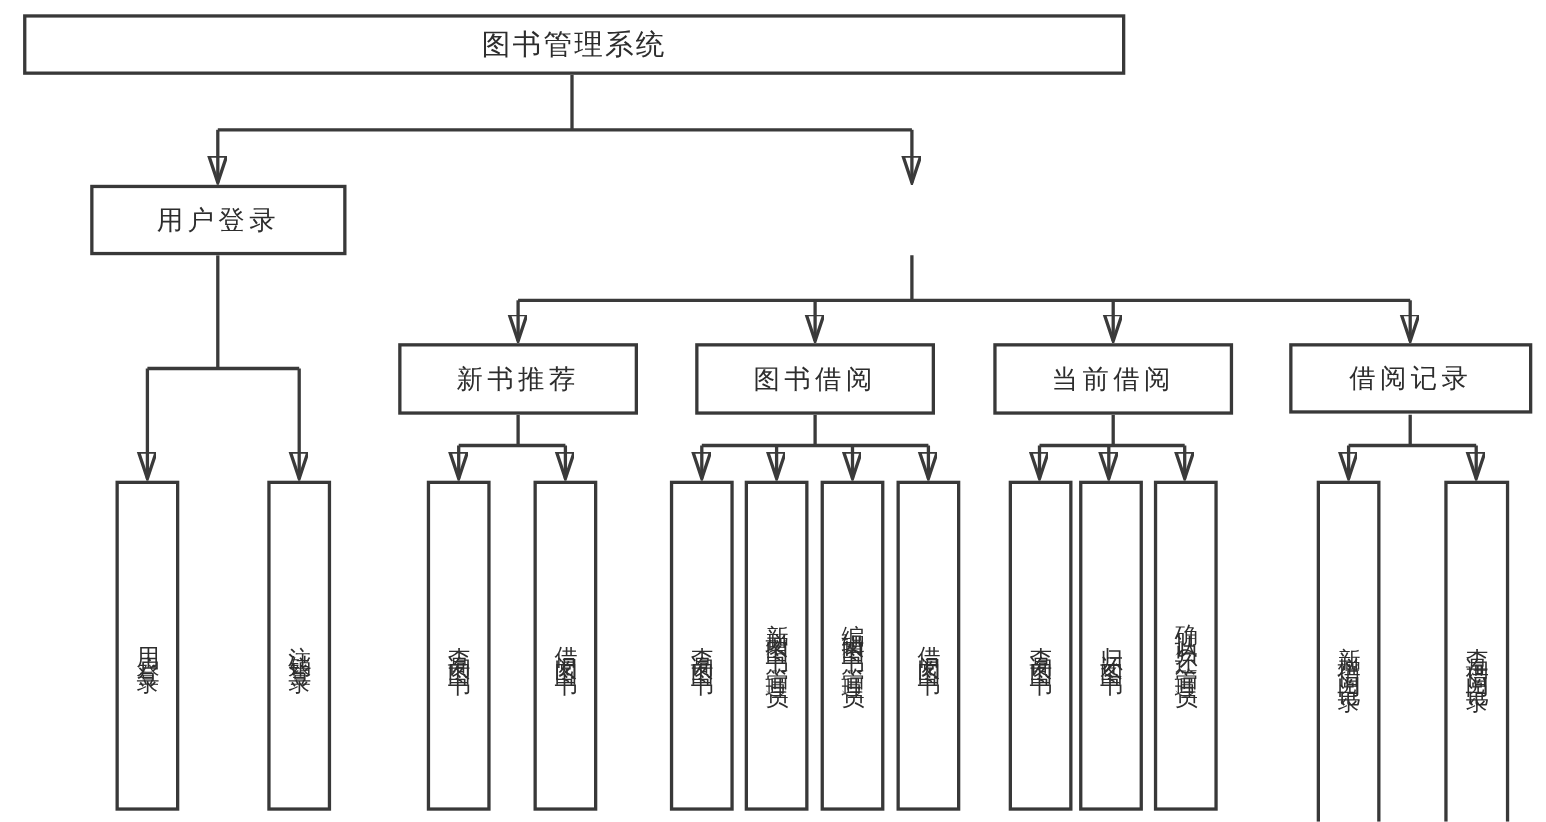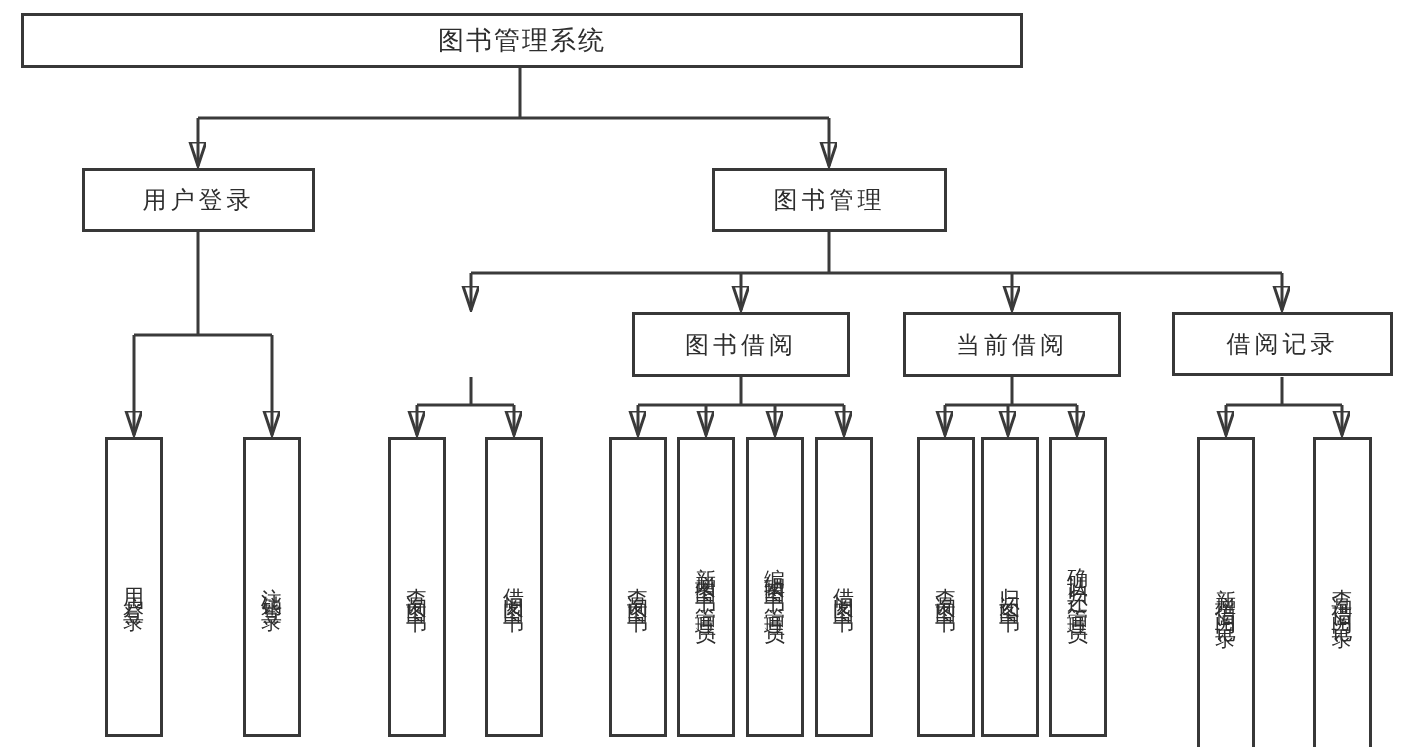--- a/index.html
+++ b/index.html
@@ -75,24 +75,24 @@
     </g>
   </svg>
 
   <div class="node h" style="left:21px;top:13px;width:1002px;height:55px">
     <span class="lbl root-lbl">图书管理系统</span>
   </div>
 
   <div class="node h" style="left:82px;top:168px;width:233px;height:64px">
     <span class="lbl">用户登录</span>
   </div>
-  <div class="node h" style="left:712px;top:168px;width:235px;height:64px">
-    <span class="lbl">图书管理</span>
+
+  <div class="node h" style="left:362px;top:312px;width:218px;height:65px">
+    <span class="lbl">新书推荐</span>
   </div>
-
   <div class="node h" style="left:903px;top:312px;width:218px;height:65px">
     <span class="lbl">当前借阅</span>
   </div>
   <div class="node h" style="left:632px;top:312px;width:218px;height:65px">
     <span class="lbl">图书借阅</span>
   </div>
   <div class="node h" style="left:1172px;top:312px;width:221px;height:64px">
     <span class="lbl">借阅记录</span>
   </div>
 

